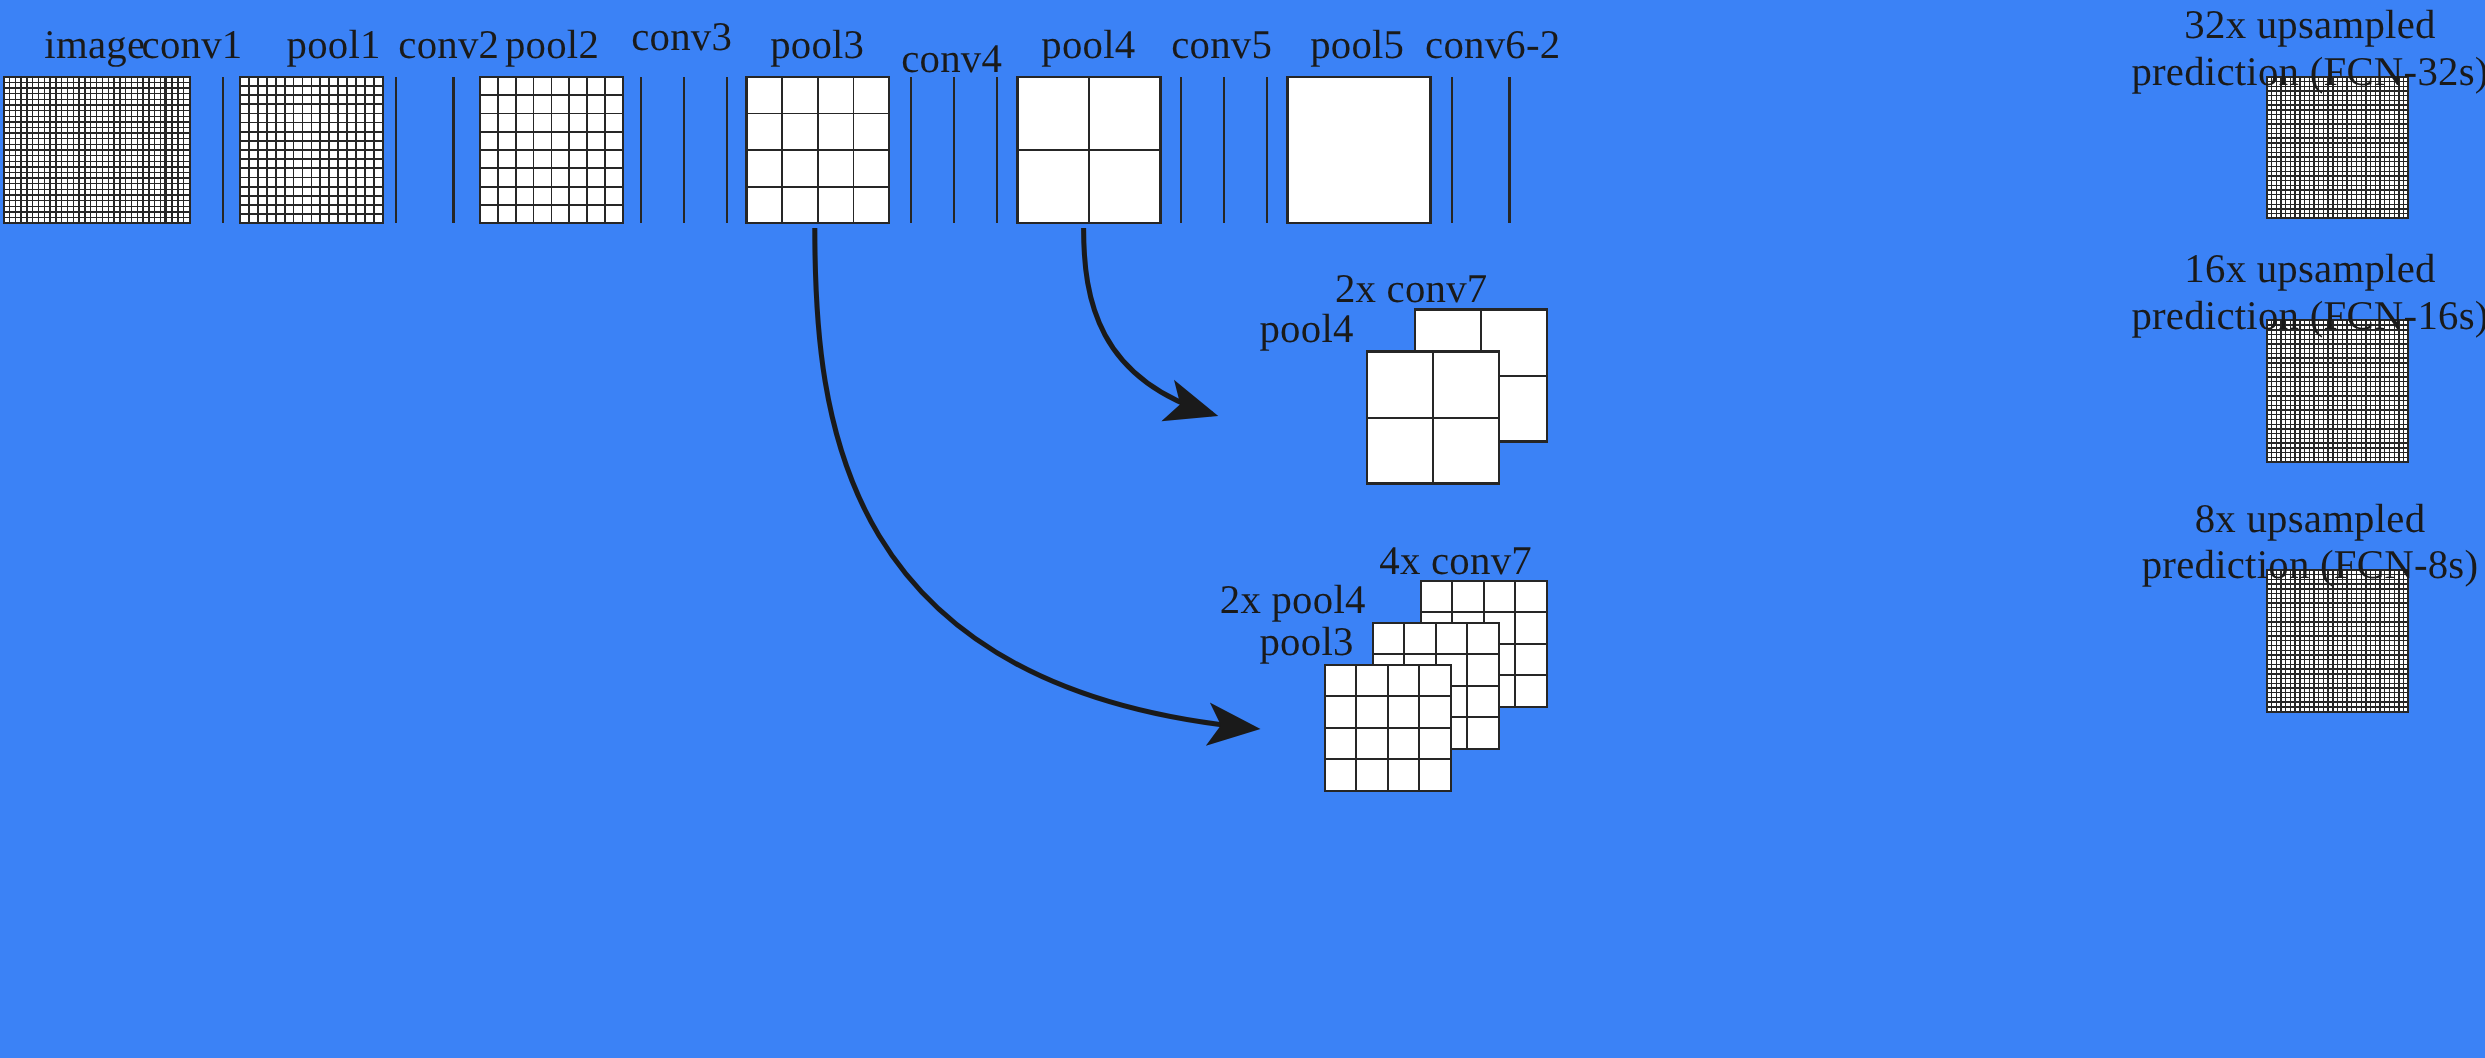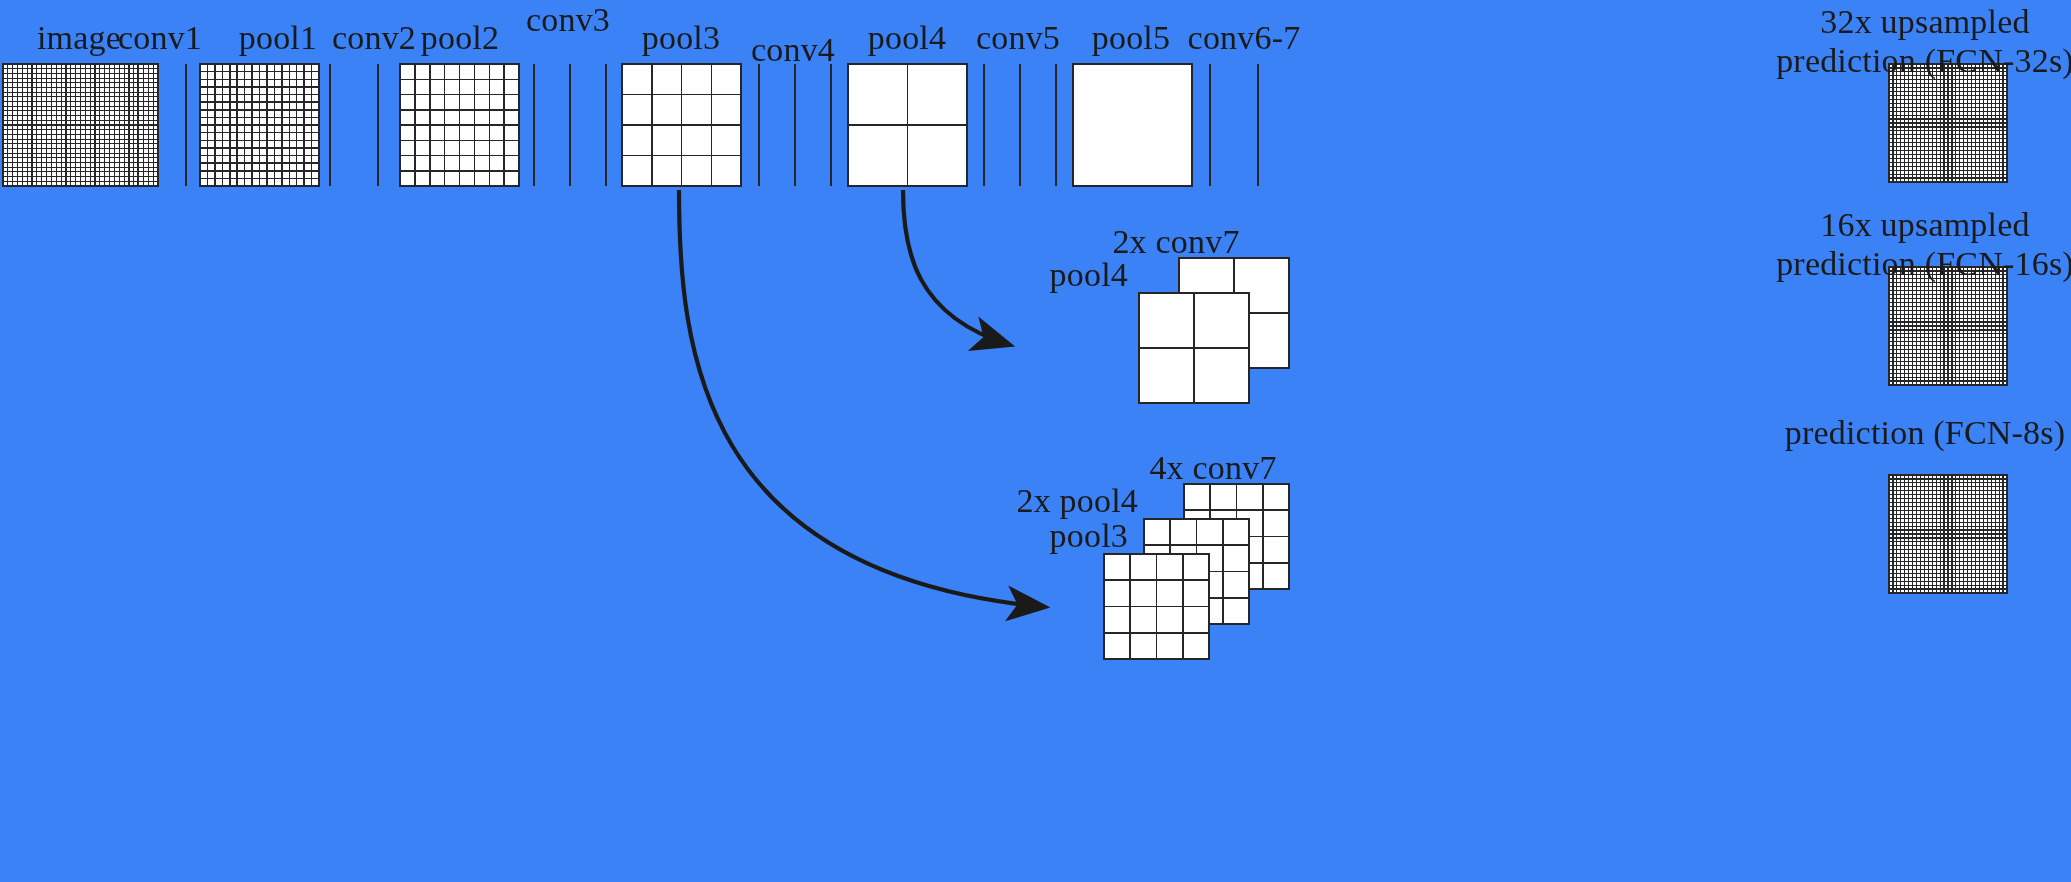--- a/index.html
+++ b/index.html
@@ -453,42 +453,43 @@
         </g>
       </g>
   </svg>
 
   <div id="stream-labels-layer">
       <div class="lbl ctr" style="left: 79px; top: 18px;">image</div>
       <div class="lbl ctr" style="left: 160px; top: 18px;">conv1</div>
       <div class="lbl ctr" style="left: 262px; top: 18px; margin-left: 16px;">pool1</div>
       <div class="lbl ctr" style="left: 358px; top: 18px; margin-left: 16px;">conv2</div>
       <div class="lbl ctr" style="left: 460px; top: 18px;">pool2</div>
-      <div class="lbl ctr" style="left: 568px; top: 0; text-align: right;">conv3</div>
+      <div class="lbl ctr" style="left: 568px; top: 12px; text-align: right;">conv3</div>
       <div class="lbl ctr" style="left: 681px; top: 18px;">pool3</div>
       <div class="lbl ctr" style="left: 793px; top: 18px; margin-top: 12px;">conv4</div>
       <div class="lbl ctr" style="left: 907px; top: 18px;">pool4</div>
       <div class="lbl ctr" style="left: 1018px; top: 18px;">conv5</div>
       <div class="lbl ctr" style="left: 1131px; top: 18px;">pool5</div>
-      <div class="lbl ctr" style="left: 1244px; top: 18px;">conv6-7</div>
+      <div class="lbl ctr" style="left: 1244px; top: 18px;">conv6-2</div>
     </div>
   <div id="stack-labels-layer">
       <div class="lbl ctr" style="left: 1176px; top: 222px; text-align: right;">2x conv7</div>
       <div class="lbl rgt" style="left: 1128px; top: 255px;">pool4</div>
       <div class="lbl ctr" style="left: 1213px; top: 448px;">4x conv7</div>
       <div class="lbl rgt" style="left: 1138px; top: 481px; text-align: right;">2x pool4</div>
       <div class="lbl rgt" style="left: 1128px; top: 516px;">pool3</div>
     </div>
   <div id="prediction-labels-layer">
       <div class="lbl ctr two" style="left: 1925px; top: 2px;">
         <div>32x upsampled</div>
         <div>prediction (FCN-32s)</div>
       </div>
       <div class="lbl ctr two" style="left: 1925px; top: 205px;">
         <div>16x upsampled</div>
         <div>prediction (FCN-16s)</div>
       </div>
       <div class="lbl ctr two" style="left: 1925px; top: 413px;">
+        <div>8x upsampled</div>
         <div>prediction (FCN-8s)</div>
       </div>
     </div>
 
 </div>
 
 </body></html>

